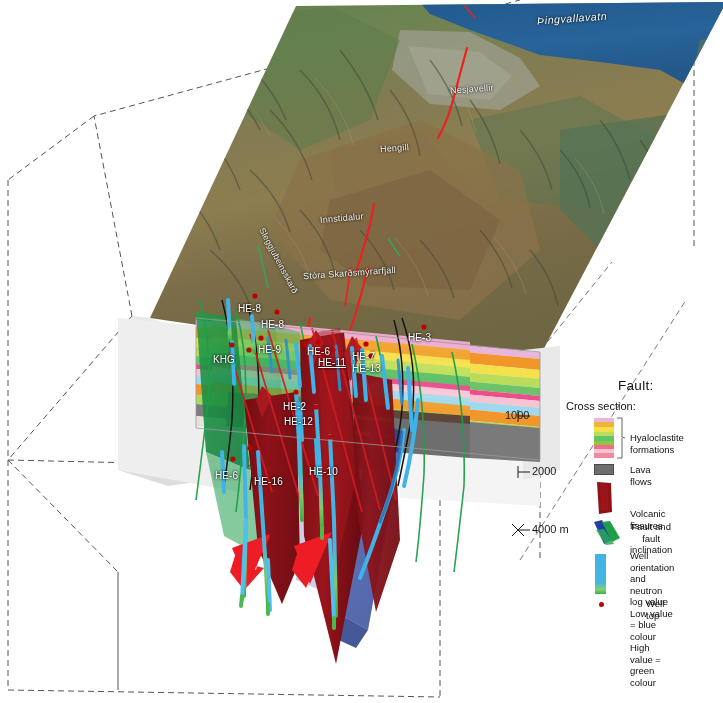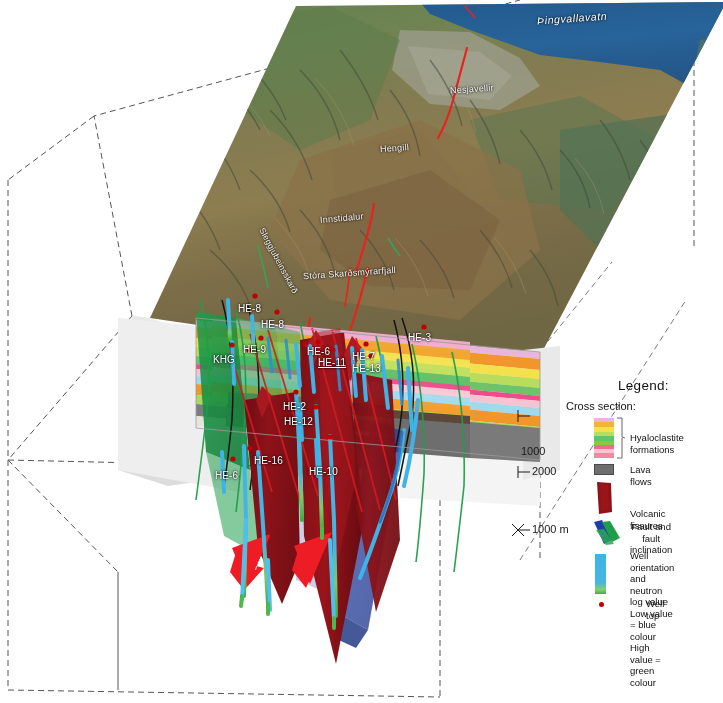--- a/index.html
+++ b/index.html
@@ -453,40 +453,40 @@
     <div class="maplabel" style="left:320px;top:213px;transform:rotate(-5deg);">Innstidalur</div>
     <div class="maplabel" style="left:303px;top:268px;transform:rotate(-4deg);">Stóra Skarðsmýrarfjall</div>
     <div class="maplabel" style="left:266px;top:226px;transform:rotate(62deg);transform-origin:left top;font-size:8.5px;">Sleggjubeinsskarð</div>
   </div>
 
   <div>
     <div class="welllabel" style="left:238px;top:289px;">HE-8</div>
     <div class="welllabel" style="left:261px;top:305px;">HE-8</div>
     <div class="welllabel" style="left:408px;top:318px;">HE-3</div>
     <div class="welllabel" style="left:213px;top:340px;">KHG</div>
-    <div class="welllabel" style="left:243px;top:330px;text-align:right;">HE-9</div>
+    <div class="welllabel" style="left:258px;top:330px;text-align:right;">HE-9</div>
     <div class="welllabel" style="left:307px;top:332px;">HE-6</div>
     <div class="welllabel" style="left:318px;top:343px;text-decoration:underline;">HE-11</div>
     <div class="welllabel" style="left:352px;top:337px;">HE-7</div>
     <div class="welllabel" style="left:352px;top:349px;">HE-13</div>
     <div class="welllabel" style="left:283px;top:387px;">HE-2</div>
     <div class="welllabel" style="left:284px;top:402px;text-align:right;">HE-12</div>
     <div class="welllabel" style="left:309px;top:452px;">HE-10</div>
-    <div class="welllabel" style="left:234px;top:441px;padding-left:20px;">HE-16</div>
+    <div class="welllabel" style="left:234px;top:462px;padding-left:20px;">HE-16</div>
     <div class="welllabel" style="left:215px;top:456px;">HE-6</div>
   </div>
 
   <div>
-    <div class="depthlabel" style="left:521px;top:409px;margin-top:36px;">1000</div>
+    <div class="depthlabel" style="left:505px;top:409px;">1000</div>
     <div class="depthlabel" style="left:532px;top:465px;">2000</div>
-    <div class="depthlabel" style="left:532px;top:523px;">1000 m</div>
+    <div class="depthlabel" style="left:532px;top:523px;">4000 m</div>
   </div>
 
   <div id="legend">
-    <div class="title">Legend:</div>
+    <div class="title">Fault:</div>
     <div class="sub">Cross section:</div>
 
     <div class="lg-row">
       <div class="strata-sw" style="left:28px;top:40px;">
         <div style="height:4px;background:#e8b6dd;"></div>
         <div style="height:5px;background:#f2b339;"></div>
         <div style="height:5px;background:#f4e04a;"></div>
         <div style="height:4px;background:#b9dc5a;"></div>
         <div style="height:5px;background:#5fc46a;"></div>
         <div style="height:4px;background:#8ec63f;"></div>

